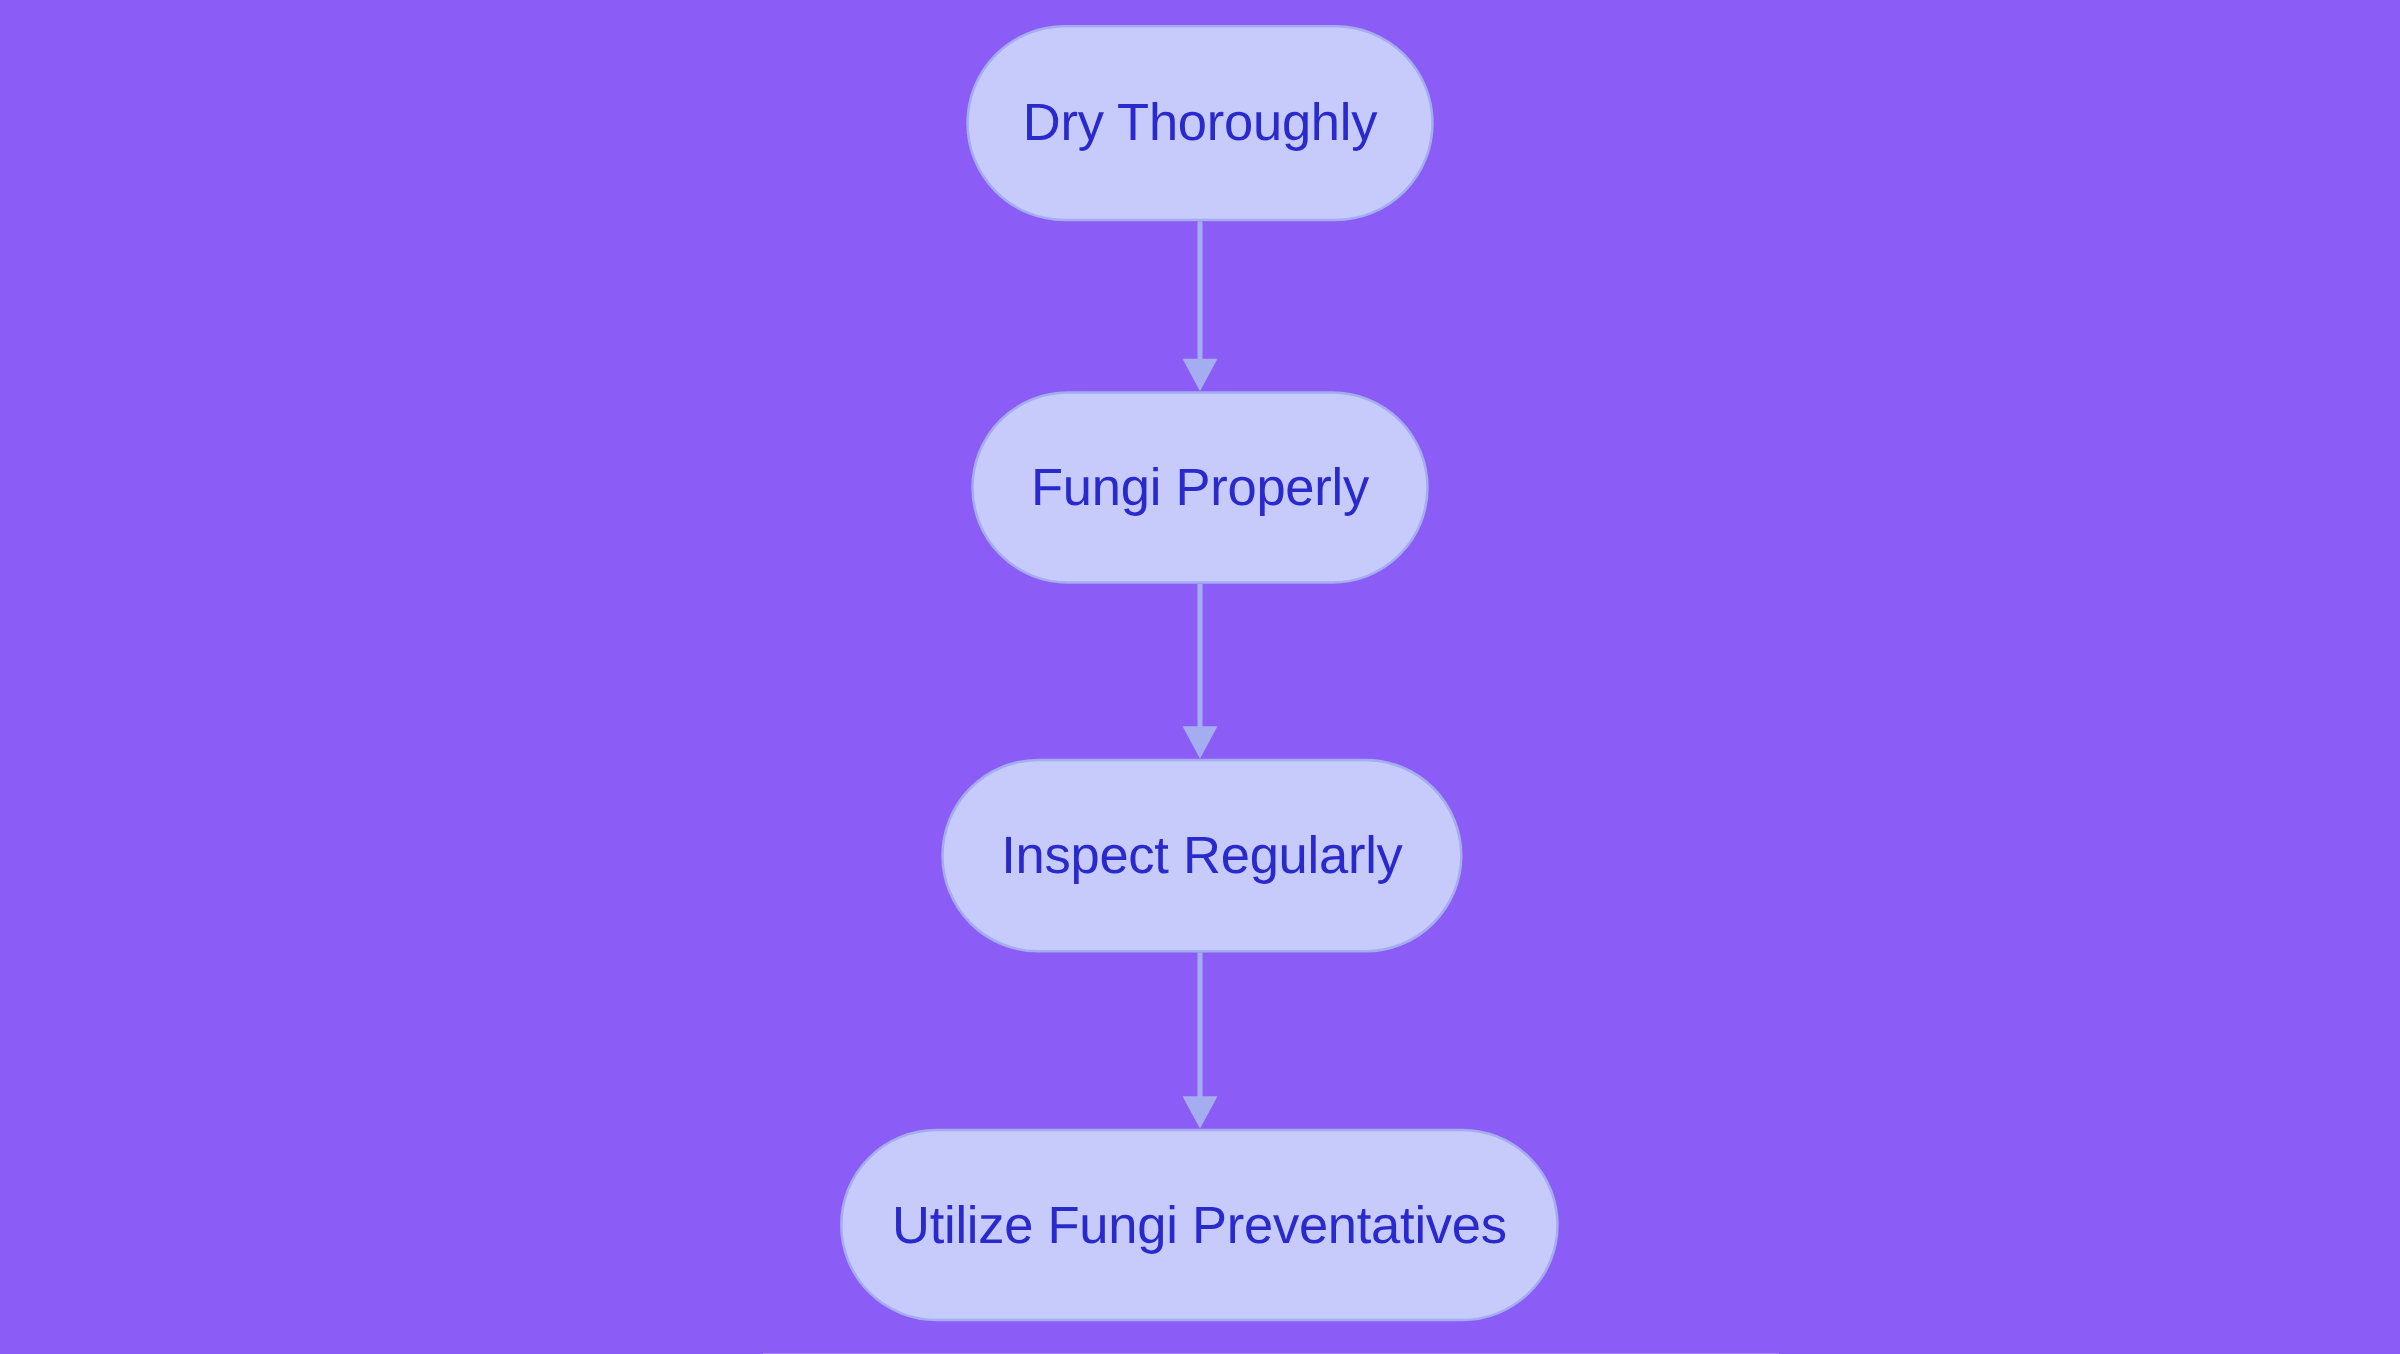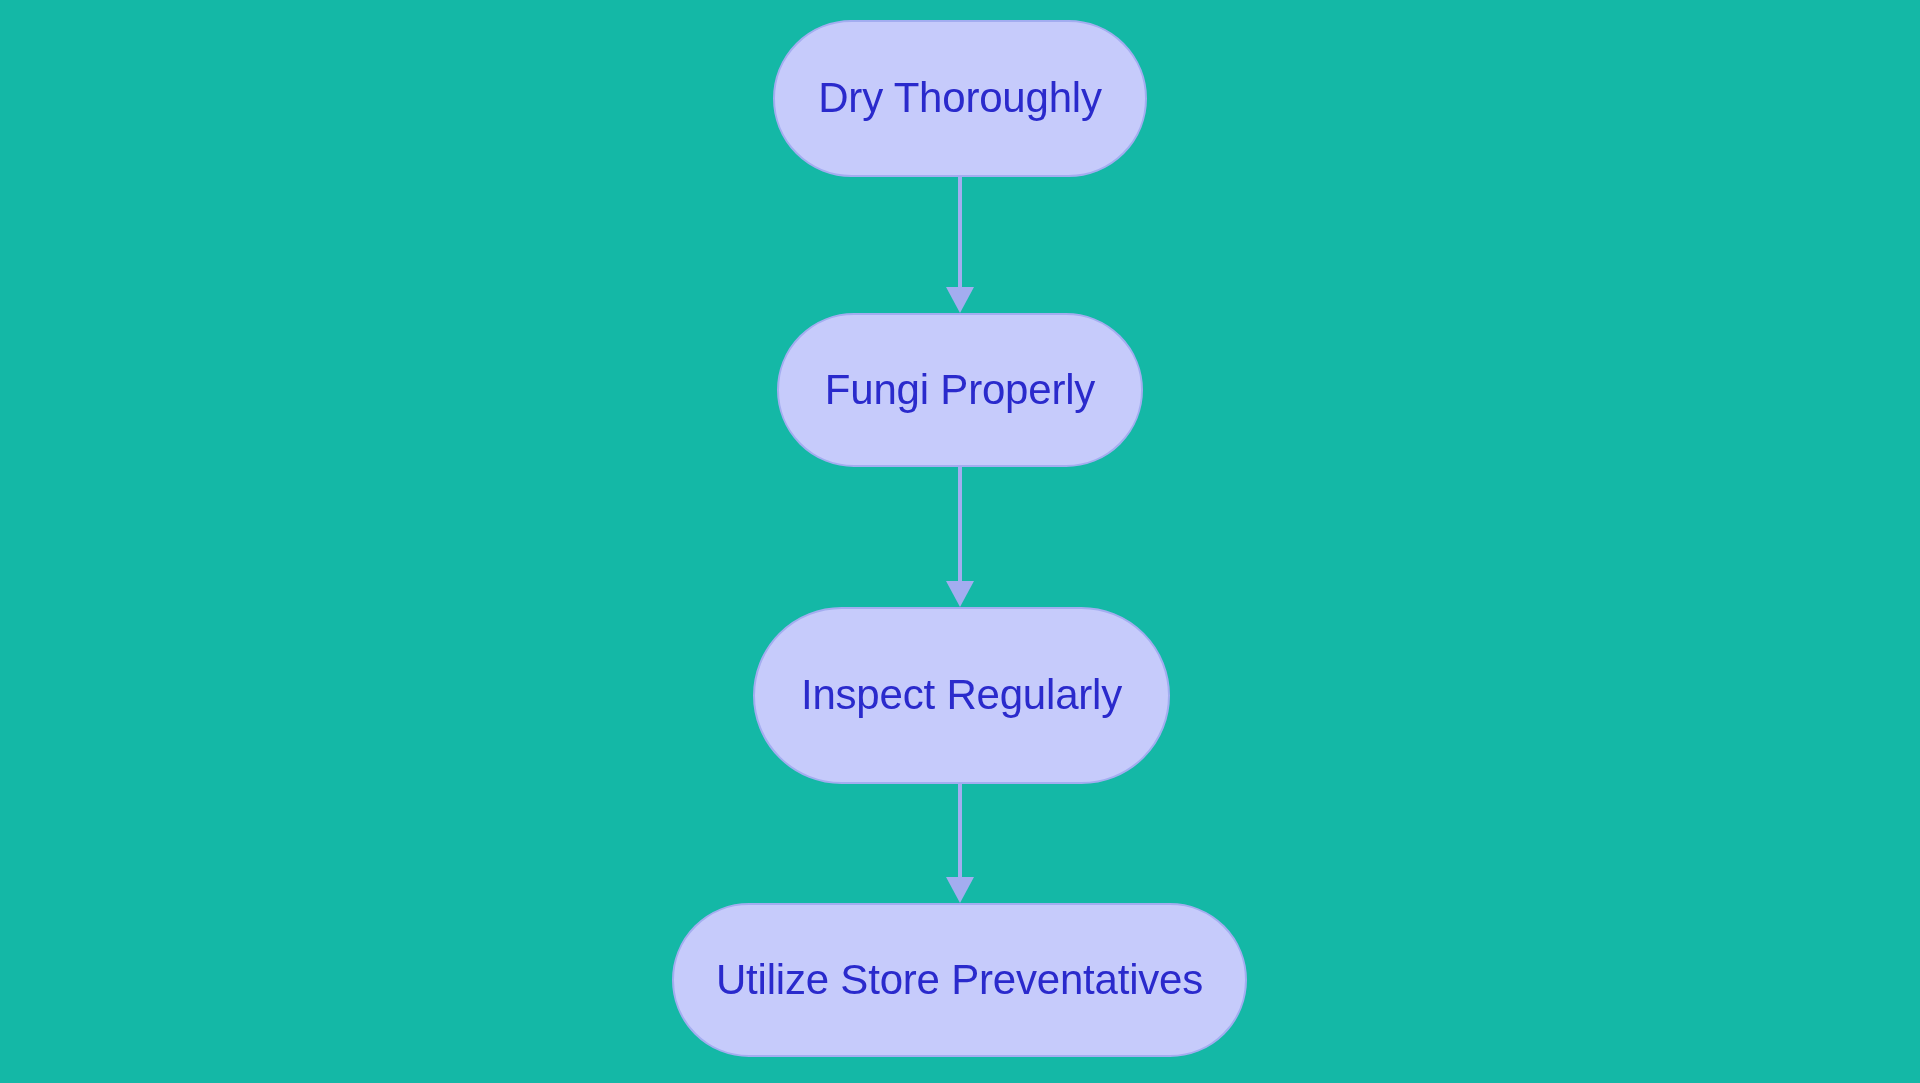--- a/index.html
+++ b/index.html
@@ -10,21 +10,21 @@
   body {
     width: 1920px;
     height: 1083px;
     overflow: hidden;
     font-family: "Liberation Sans", sans-serif;
   }
   #flowchart-canvas {
     position: relative;
     width: 1920px;
     height: 1083px;
-    background: #14b8a6;
+    background: #8b5cf6;
   }
   #flow-svg {
     position: absolute;
     left: 0;
     top: 0;
     width: 1920px;
     height: 1083px;
     display: block;
   }
   .node {
@@ -44,21 +44,21 @@
     font-size: 42px;
     font-weight: 400;
     line-height: 1.1;
     letter-spacing: -0.2px;
     white-space: nowrap;
     user-select: none;
   }
   
   #node-0 { left: 773px; top: 20px;  width: 374px; height: 157px; }
   #node-1 { left: 777px; top: 313px; width: 366px; height: 154px; }
-  #node-2 { left: 753px; top: 607px; width: 417px; height: 177px; }
+  #node-2 { left: 753px; top: 607px; width: 417px; height: 155px; }
   #node-3 { left: 672px; top: 903px; width: 575px; height: 154px; }
 </style>
 </head>
 <body>
 
 <div id="flowchart-canvas">
 
   <svg id="flow-svg" viewBox="0 0 1920 1083" width="1920" height="1083" xmlns="http://www.w3.org/2000/svg">
 
     <g>
@@ -83,16 +83,16 @@
 
   <div class="node" id="node-1">
     <span class="node-label">Fungi Properly</span>
   </div>
 
   <div class="node" id="node-2">
     <span class="node-label">Inspect Regularly</span>
   </div>
 
   <div class="node" id="node-3">
-    <span class="node-label">Utilize Store Preventatives</span>
+    <span class="node-label">Utilize Fungi Preventatives</span>
   </div>
 
 </div>
 
 </body></html>

